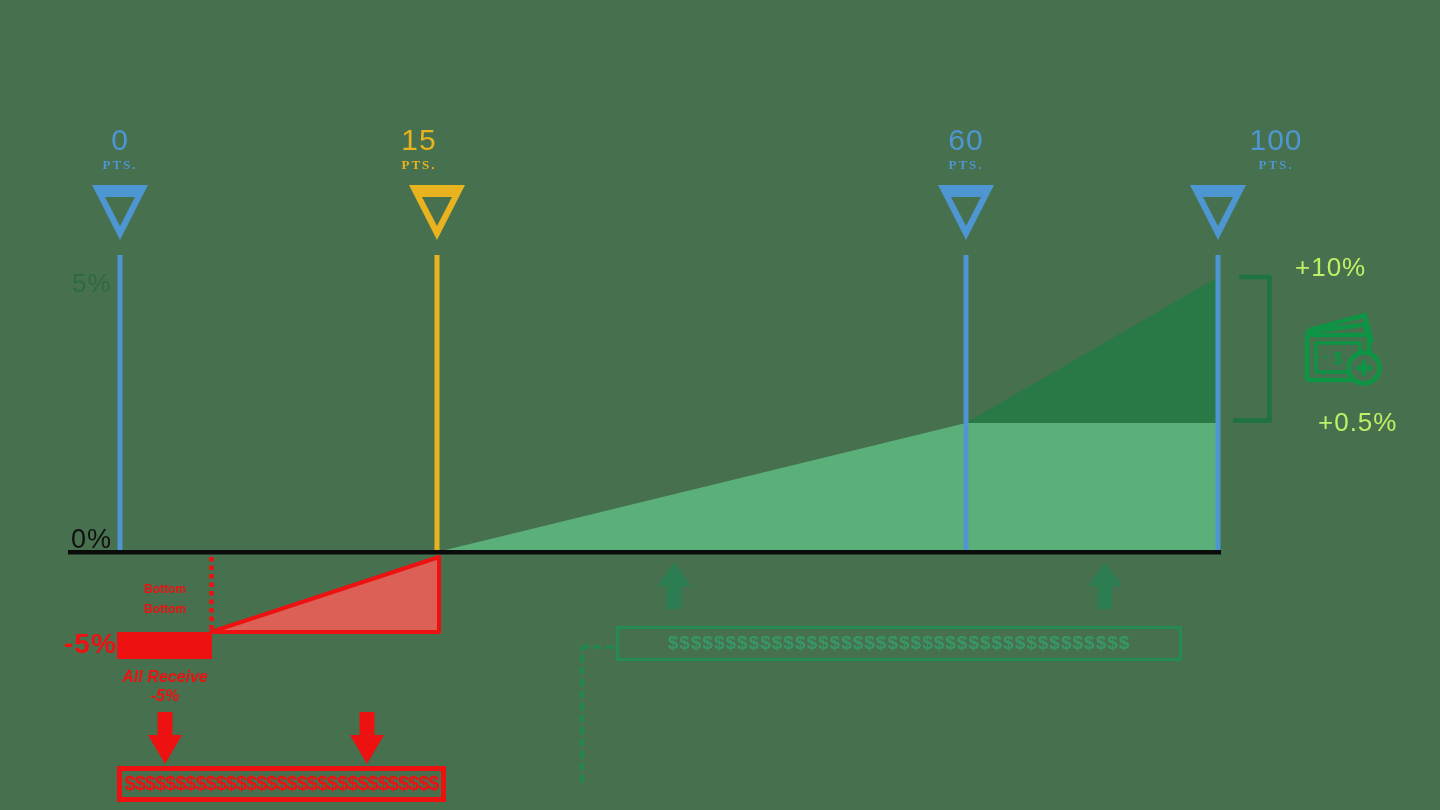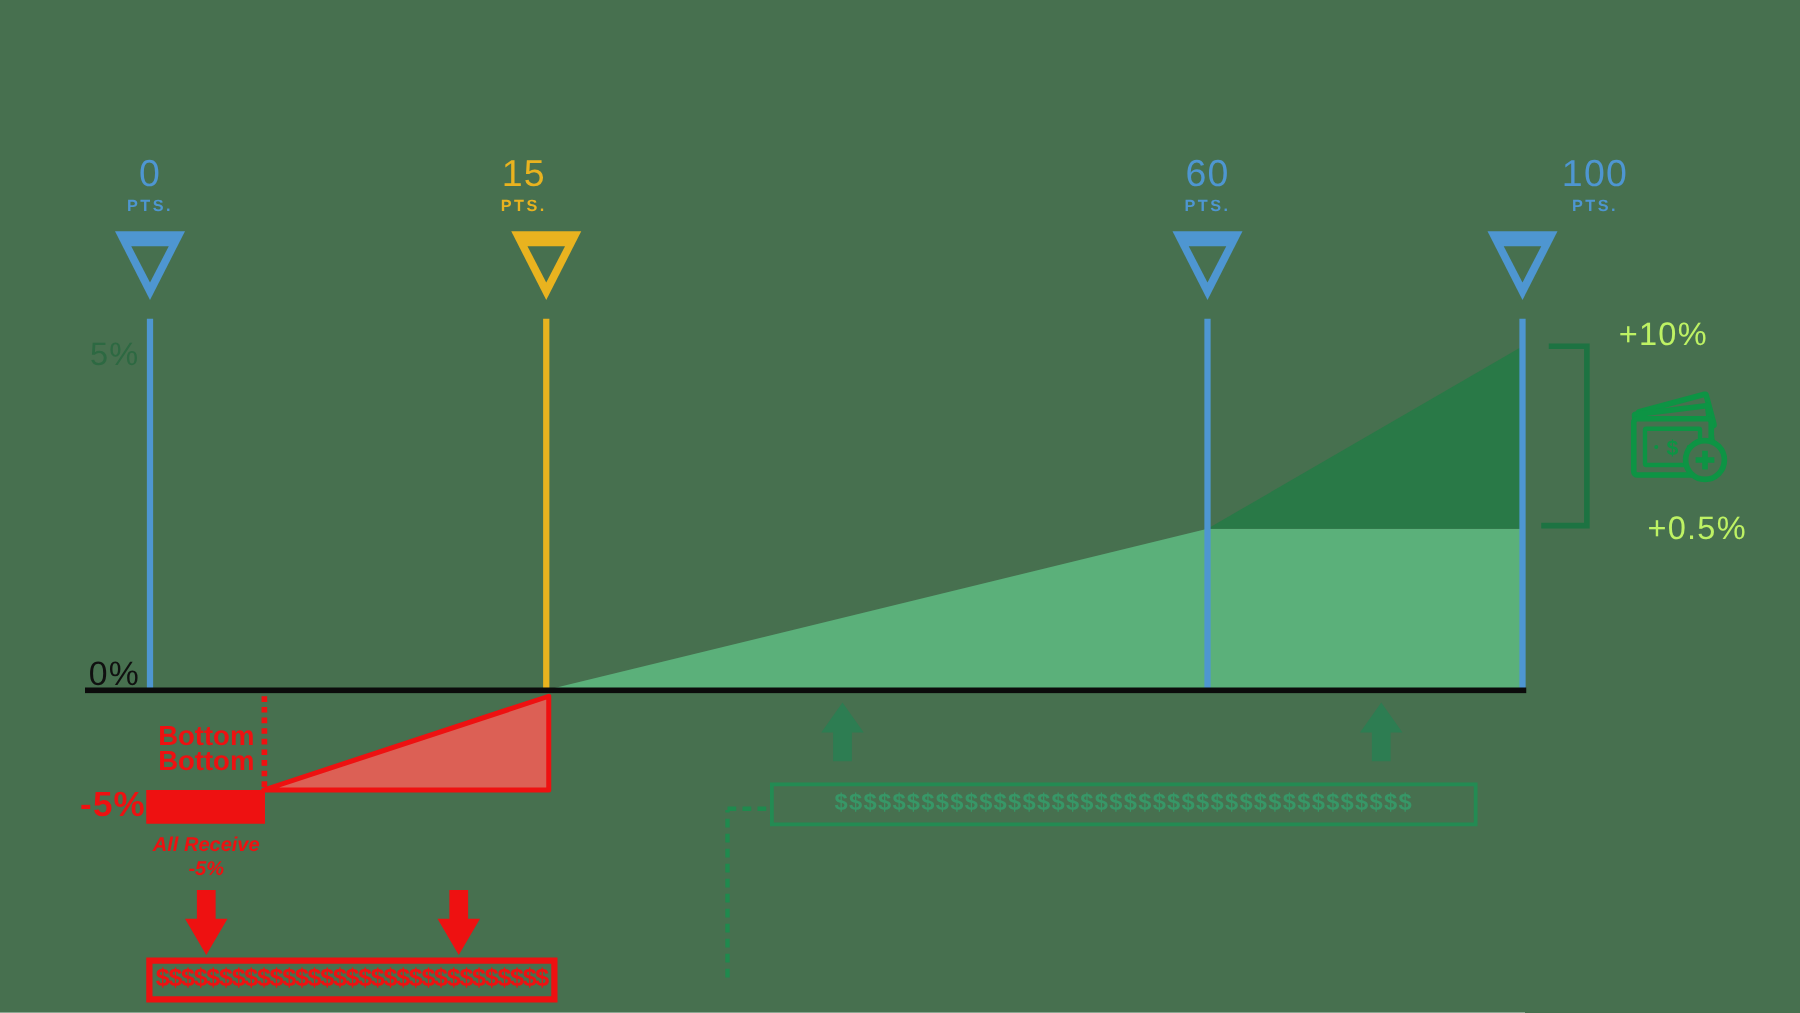--- a/index.html
+++ b/index.html
@@ -7,21 +7,21 @@
     position:relative;
     width:1440px;height:810px;
     background:#47704F;
     overflow:hidden;
     font-family:"Liberation Sans", sans-serif;
   }
   #chart-svg{position:absolute;left:0;top:0;}
   .abs{position:absolute;}
   .marker{position:absolute;top:124px;width:120px;text-align:center;}
   .marker-num{font-size:30px;font-weight:500;letter-spacing:1px;line-height:32px;}
-  .marker-pts{font-size:13px;font-weight:bold;letter-spacing:2px;margin-top:1px;}
+  .marker-pts{font-size:13px;font-weight:bold;letter-spacing:2px;margin-top:1px;font-family:Liberation Serif, serif;}
   .blue{color:#4E96D1;}
   .yellow{color:#E9B31F;}
   .ylabel{font-size:26px;letter-spacing:1px;}
   .ghost-green{color:#2D6942;}
   .black-label{color:#101010;}
   .red{color:#EE1111;}
   .bold{font-weight:bold;}
   .center{text-align:center;}
   .right-scale-label{font-size:26px;color:#bef264;letter-spacing:1px;}
   .dollar-box{
@@ -31,21 +31,21 @@
   #red-dollar-box{
     left:117px;top:766px;width:329px;height:36px;
     border:5px solid #EE1111;color:#EE1111;
     font-size:20px;font-weight:bold;letter-spacing:-1px;line-height:25px;
   }
   #green-dollar-box{
     left:616px;top:626px;width:566px;height:35px;
     border:3px solid #238B53;color:#379767;
     font-size:19px;font-weight:bold;letter-spacing:1px;line-height:28px;
   }
-  .small-red-note{font-size:22px;font-weight:bold;color:#EE1111;line-height:20px;}
+  .small-red-note{font-size:12px;font-weight:bold;color:#EE1111;line-height:20px;}
 </style>
 </head>
 <body>
 
 <div id="stage">
 
   <svg id="chart-svg" width="1440" height="810" viewBox="0 0 1440 810" xmlns="http://www.w3.org/2000/svg">
 
     <defs>
       <linearGradient id="fadeRG" x1="0" y1="0" x2="1" y2="0">

